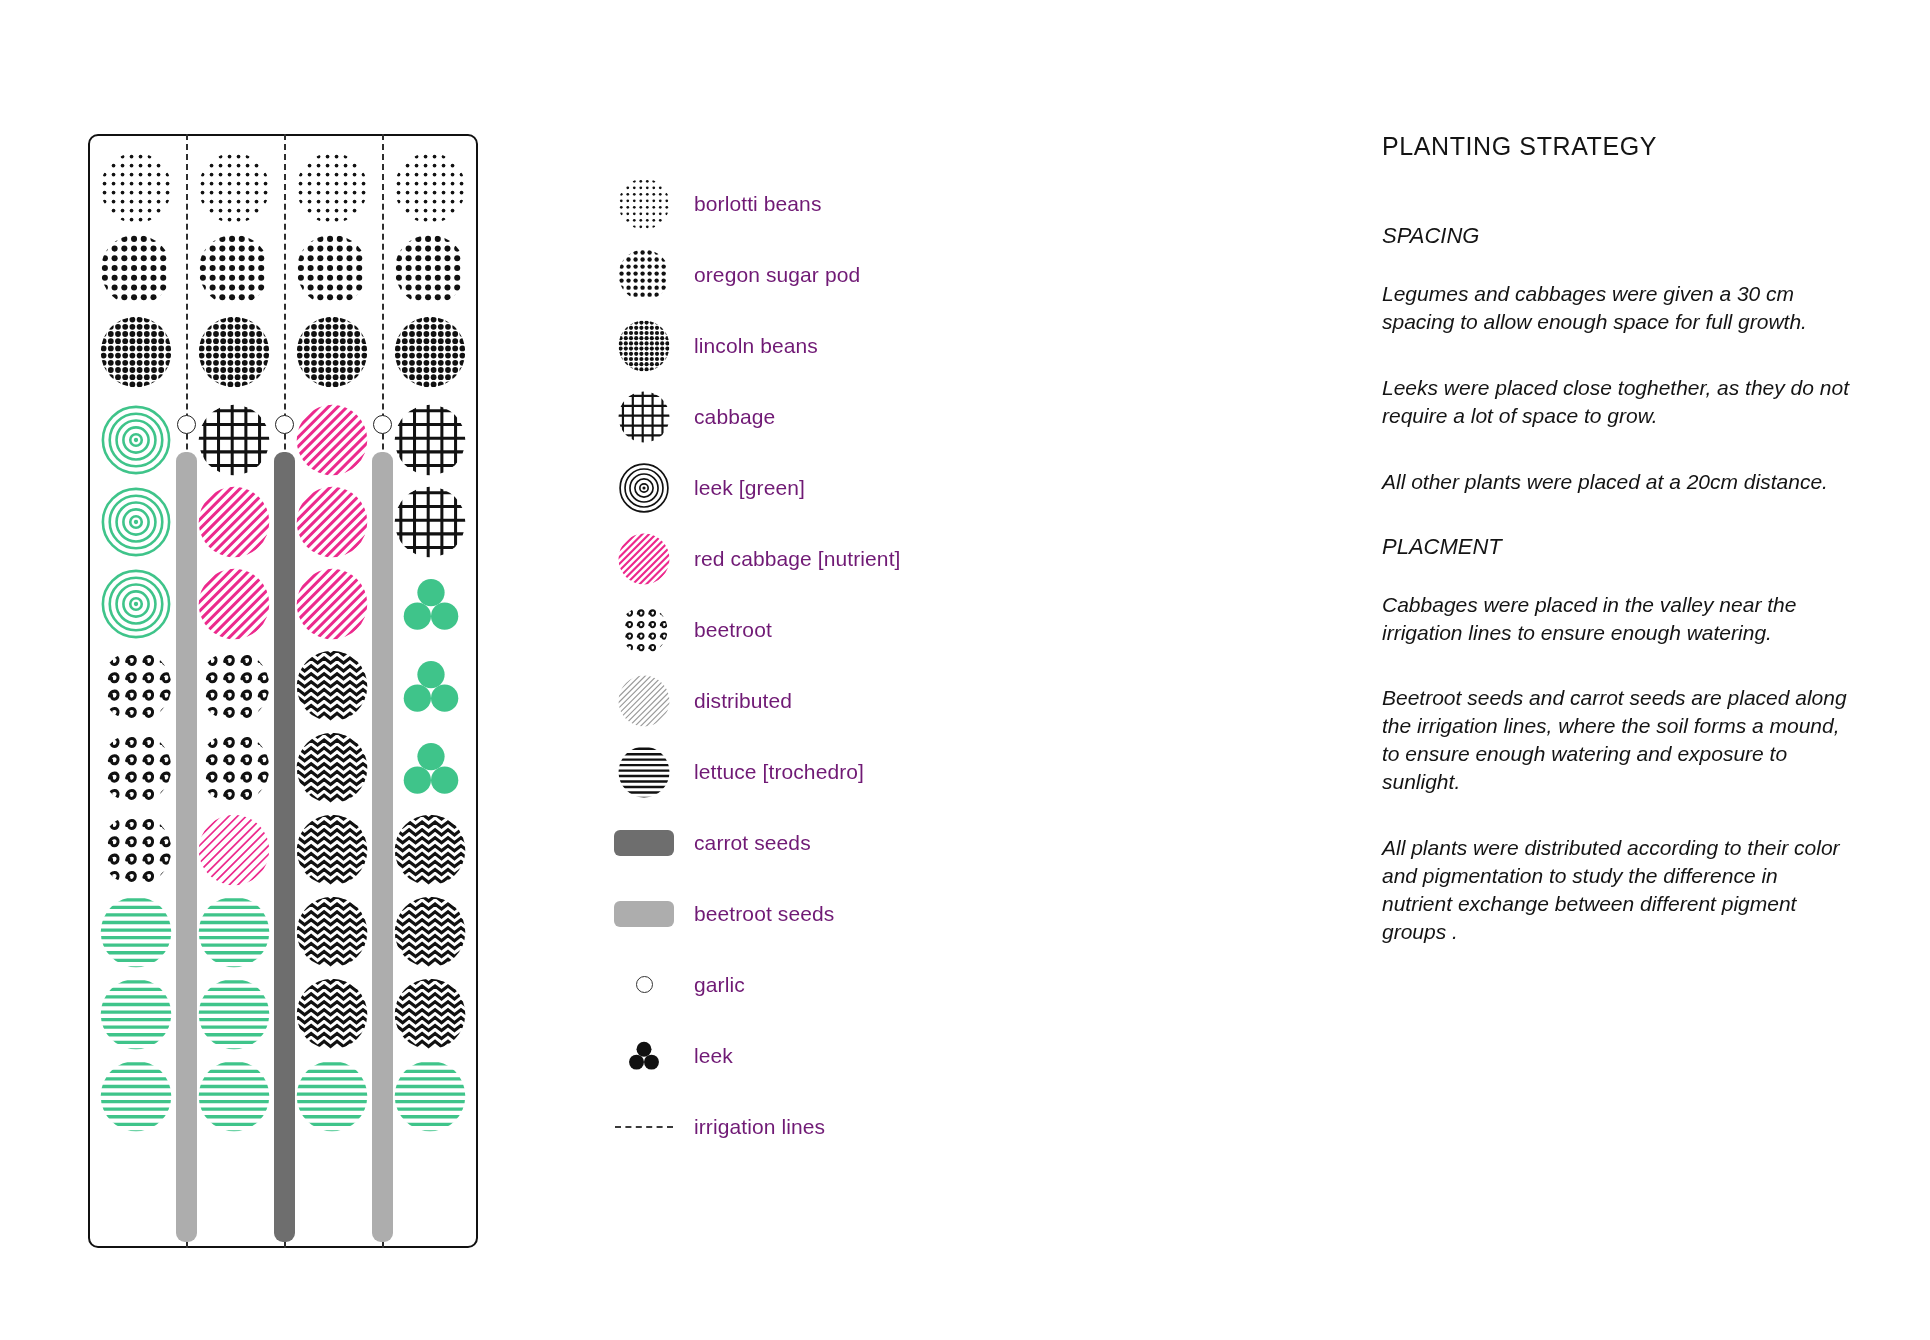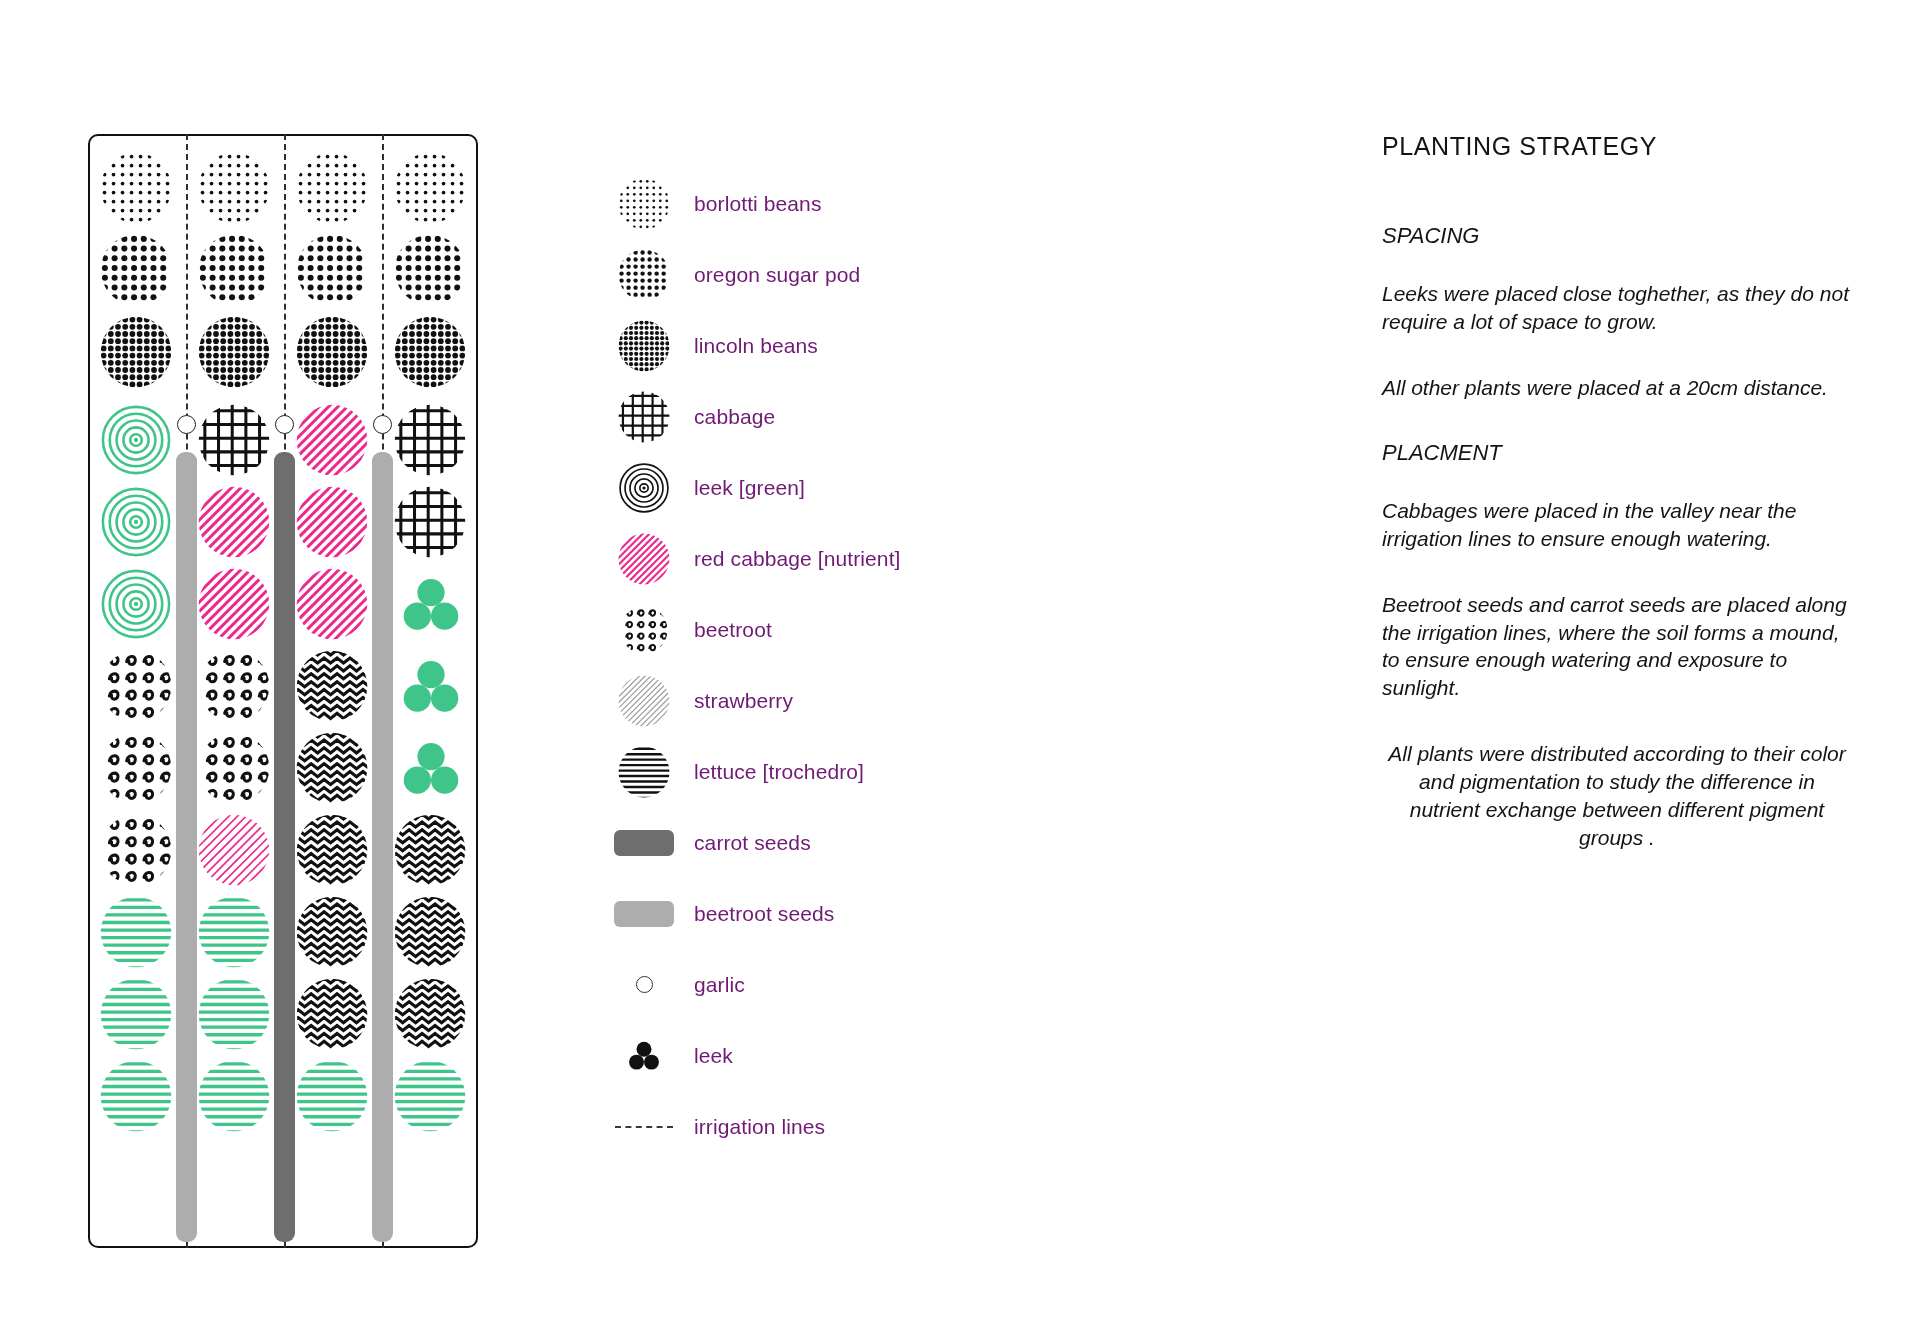--- a/index.html
+++ b/index.html
@@ -37,21 +37,21 @@
   .garlic-leg{width:17px;height:17px;border-radius:50%;border:1.5px solid #333;box-sizing:border-box;background:#fff;}
   .dash-leg{width:58px;border-top:2.4px dashed #3a3a3a;}
 
   
   #panel{position:absolute;left:1382px;top:132px;width:470px;}
   #panel h1{
     font-size:25px;font-weight:400;letter-spacing:.6px;margin:0 0 62px 0;color:#141414;
   }
   .sec-head{font-size:22px;font-style:italic;font-weight:400;margin:12px 0 31px 0;color:#141414;}
   .para{font-size:21px;font-style:italic;line-height:1.33;margin:0 0 38px 0;color:#141414;}
-  .para:last-child{margin-bottom:12px;text-align:center;}
+  .para:last-child{margin-bottom:12px;}
 </style>
 </head>
 <body>
 
 <div id="plot-wrap">
   <div id="plot-frame"></div>
 
   <div class="irrig-line" style="left:98px;"></div>
   <div class="irrig-line" style="left:196px;"></div>
   <div class="irrig-line" style="left:294px;"></div>
@@ -2234,21 +2234,21 @@
             <line x1="131" y1="110" x2="241" y2="0" stroke="#9a9a9a" stroke-width="2.2" stroke-linecap="round"></line>
             <line x1="142" y1="110" x2="252" y2="0" stroke="#9a9a9a" stroke-width="2.2" stroke-linecap="round"></line>
             <line x1="153" y1="110" x2="263" y2="0" stroke="#9a9a9a" stroke-width="2.2" stroke-linecap="round"></line>
             <line x1="164" y1="110" x2="274" y2="0" stroke="#9a9a9a" stroke-width="2.2" stroke-linecap="round"></line>
             <line x1="175" y1="110" x2="285" y2="0" stroke="#9a9a9a" stroke-width="2.2" stroke-linecap="round"></line>
             <line x1="186" y1="110" x2="296" y2="0" stroke="#9a9a9a" stroke-width="2.2" stroke-linecap="round"></line>
             <line x1="197" y1="110" x2="307" y2="0" stroke="#9a9a9a" stroke-width="2.2" stroke-linecap="round"></line>
           </g>
         </svg>
       </span>
-    <span class="leg-lbl">strawberry</span>
+    <span class="leg-lbl">distributed</span>
   </div>
   <div class="leg-row">
     <span class="leg-ico">
         <svg width="52" height="52" viewBox="0 0 100 100">
           <defs>
             <clipPath id="c50">
               <circle cx="50" cy="50" r="49"></circle>
             </clipPath>
           </defs>
           <g clip-path="url(#c50)">
@@ -2299,19 +2299,20 @@
     <span class="leg-ico">
         <span class="dash-leg"></span>
       </span>
     <span class="leg-lbl">irrigation lines</span>
   </div>
 </div>
 
 <div id="panel">
   <h1>PLANTING STRATEGY</h1>
   <div class="sec-head">SPACING</div>
+  <p class="para">Legumes and cabbages were given a 30 cm spacing to allow enough space for full growth.</p>
   <p class="para">Leeks were placed close toghether, as they do not require a lot of space to grow.</p>
   <p class="para">All other plants were placed at a 20cm distance.</p>
   <div class="sec-head">PLACMENT</div>
   <p class="para">Cabbages were placed in the valley near the irrigation lines to ensure enough watering.</p>
   <p class="para">Beetroot seeds and carrot seeds are placed along the irrigation lines, where the soil forms a mound, to ensure enough watering and exposure to sunlight.</p>
   <p class="para">All plants were distributed according to their color and pigmentation to study the difference in nutrient exchange between different pigment groups .</p>
 </div>
 
 </body></html>

